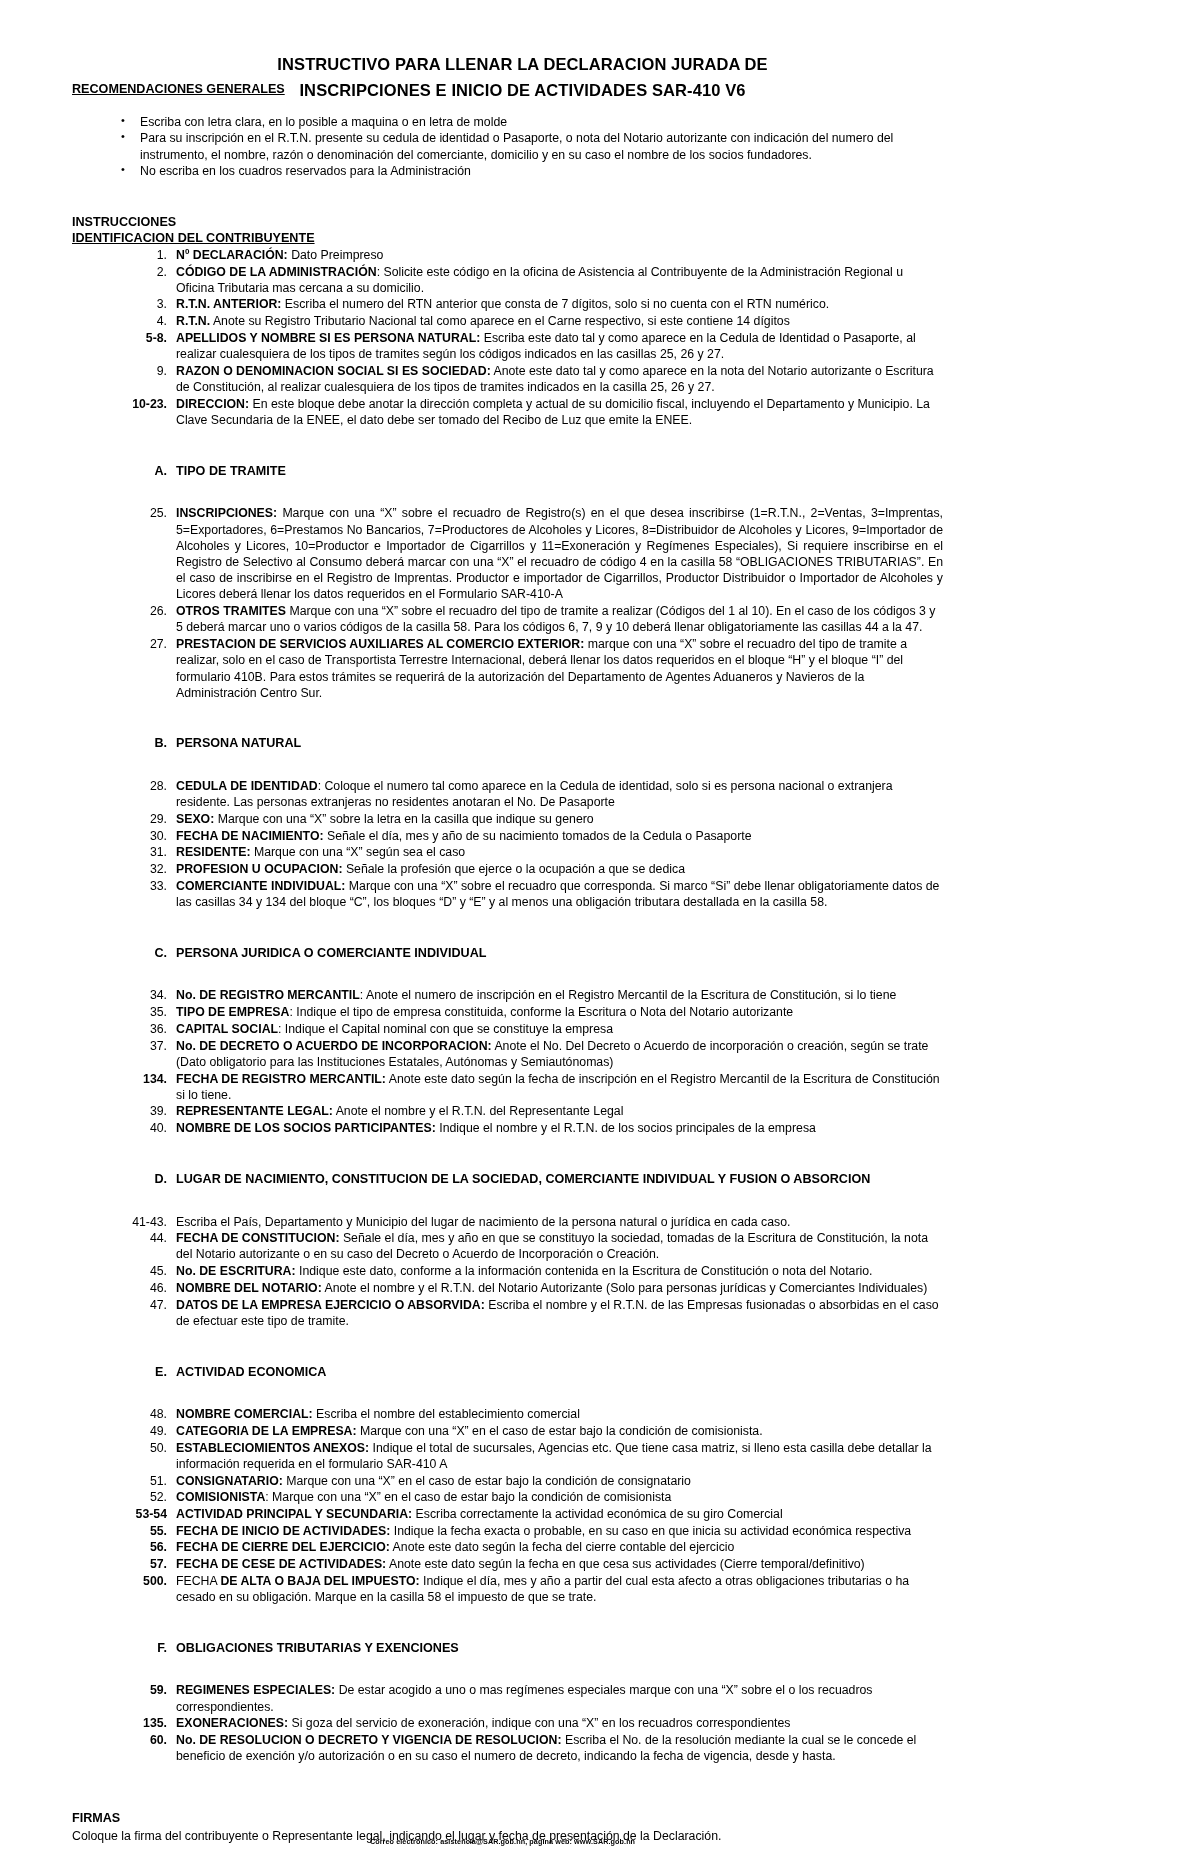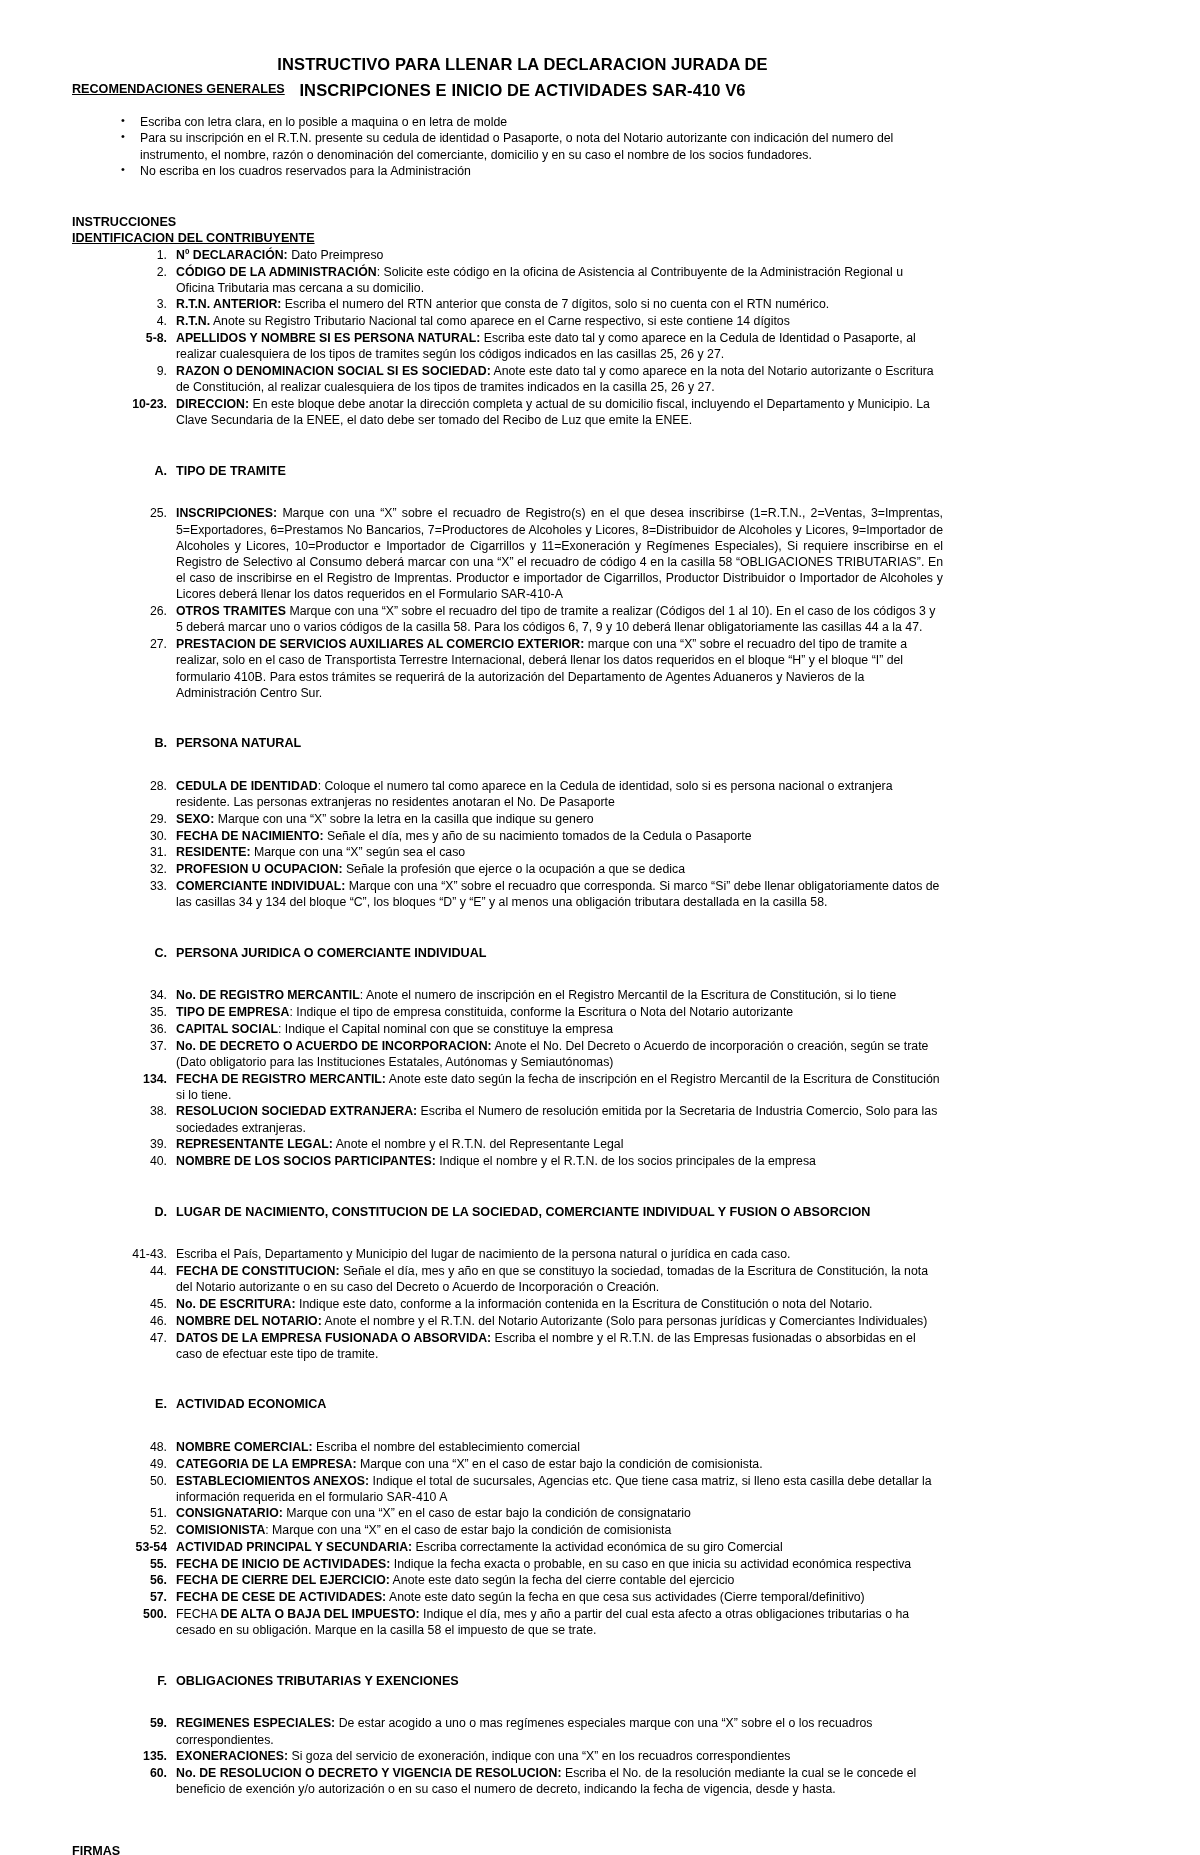--- a/index.html
+++ b/index.html
@@ -271,24 +271,20 @@
         </div>
         <div class="row">
           <div class="num w1">37.</div>
           <div class="body"><b>No. DE DECRETO O ACUERDO DE INCORPORACION:</b><span> Anote el No. Del Decreto o Acuerdo de incorporación o creación, según se trate (Dato obligatorio para las Instituciones Estatales, Autónomas y Semiautónomas)</span></div>
         </div>
         <div class="row">
           <div class="num w2">134.</div>
           <div class="body"><b>FECHA DE REGISTRO MERCANTIL:</b><span> Anote este dato según la fecha de inscripción en el Registro Mercantil de la Escritura de Constitución si lo tiene.</span></div>
         </div>
         <div class="row">
-          <div class="num w1">38.</div>
-          <div class="body"><b>RESOLUCION SOCIEDAD EXTRANJERA:</b><span> Escriba el Numero de resolución emitida por la Secretaria de Industria Comercio, Solo para las sociedades extranjeras.</span></div>
-        </div>
-        <div class="row">
           <div class="num w1">39.</div>
           <div class="body"><b>REPRESENTANTE LEGAL:</b><span> Anote el nombre y el R.T.N. del Representante Legal</span></div>
         </div>
         <div class="row">
           <div class="num w1">40.</div>
           <div class="body"><b>NOMBRE DE LOS SOCIOS PARTICIPANTES:</b><span> Indique el nombre y el R.T.N. de los socios principales de la empresa</span></div>
         </div>
         <div class="gap-xl"></div>
         <div class="sec">
           <div class="letter">D.</div>
@@ -306,21 +302,21 @@
         <div class="row">
           <div class="num w1">45.</div>
           <div class="body"><b>No. DE ESCRITURA:</b><span> Indique este dato, conforme a la información contenida en la Escritura de Constitución o nota del Notario.</span></div>
         </div>
         <div class="row">
           <div class="num w1">46.</div>
           <div class="body"><b>NOMBRE DEL NOTARIO:</b><span> Anote el nombre y el R.T.N. del Notario Autorizante (Solo para personas jurídicas y Comerciantes Individuales)</span></div>
         </div>
         <div class="row">
           <div class="num w1">47.</div>
-          <div class="body"><b>DATOS DE LA EMPRESA FUSIONADA O ABSORVIDA:</b><span> Escriba el nombre y el R.T.N. de las Empresas fusionadas o absorbidas en el caso de efectuar este tipo de tramite.</span></div>
+          <div class="body"><b>DATOS DE LA EMPRESA EJERCICIO O ABSORVIDA:</b><span> Escriba el nombre y el R.T.N. de las Empresas fusionadas o absorbidas en el caso de efectuar este tipo de tramite.</span></div>
         </div>
         <div class="gap-xl"></div>
         <div class="sec">
           <div class="letter">E.</div>
           <div>ACTIVIDAD ECONOMICA</div>
         </div>
         <div class="gap-lg"></div>
         <div class="row">
           <div class="num w1">48.</div>
           <div class="body"><b>NOMBRE COMERCIAL:</b><span> Escriba el nombre del establecimiento comercial</span></div>

